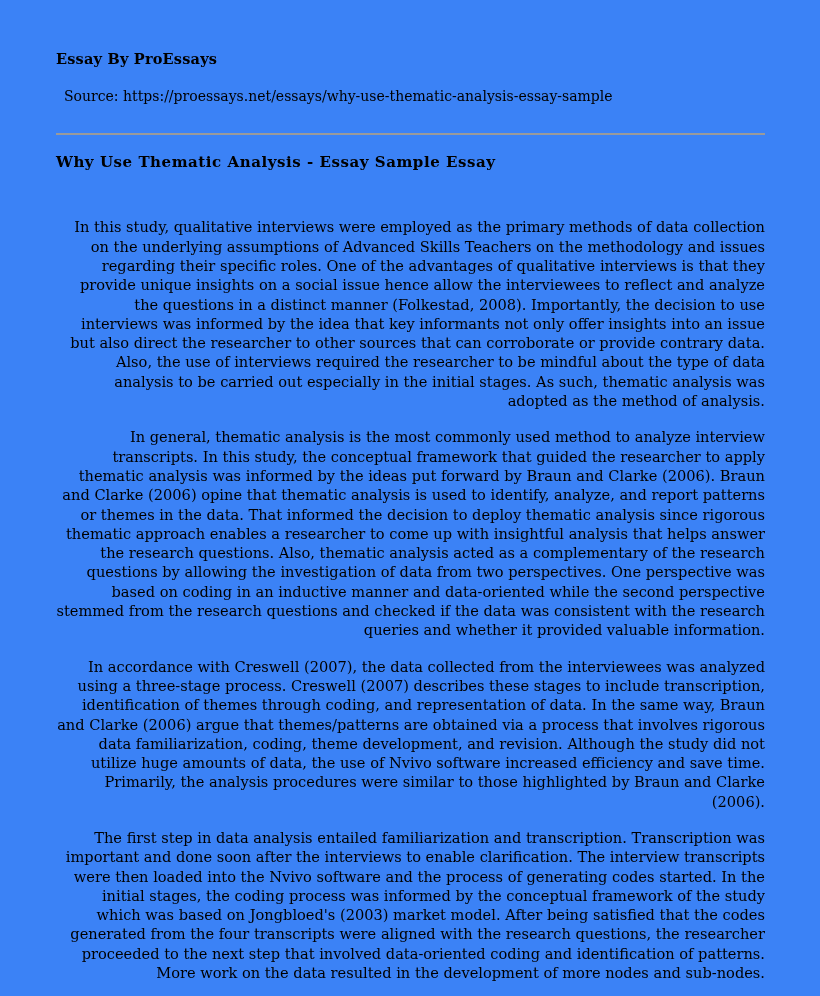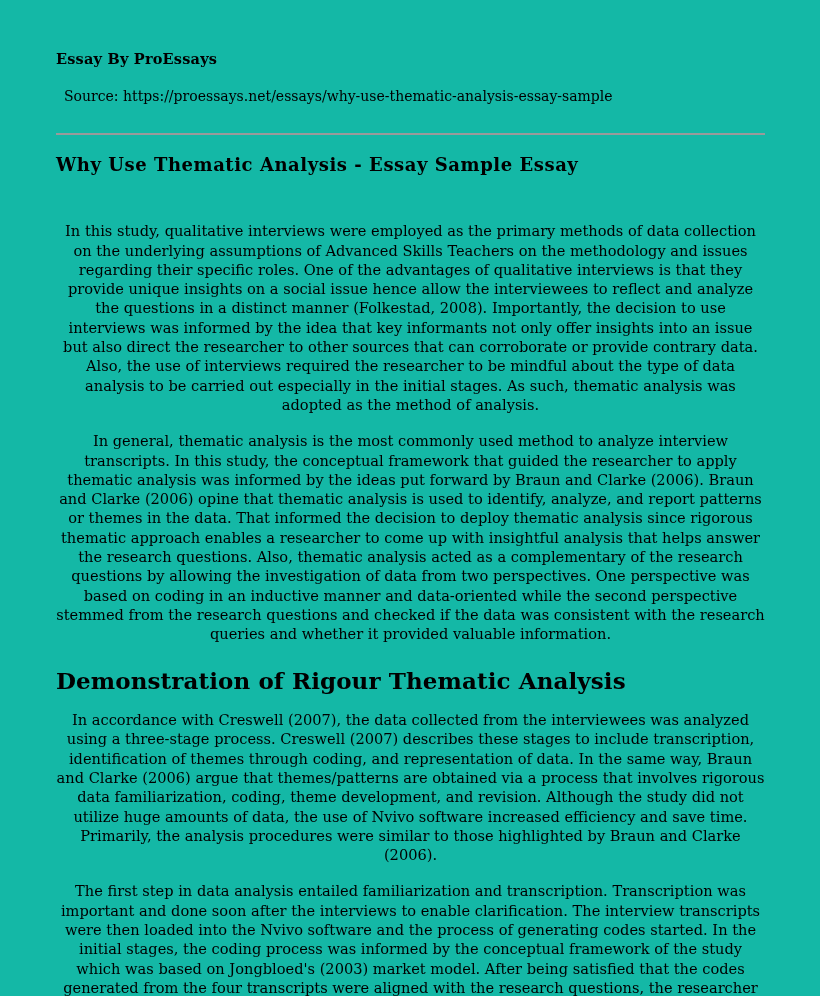--- a/index.html
+++ b/index.html
@@ -13,21 +13,21 @@
     font-family: "DejaVu Serif", "Liberation Serif", serif;
     color: #000000;
     overflow: hidden;
   }
   .page {
     position: relative;
     width: 820px;
     height: 996px;
     box-sizing: border-box;
     padding: 50px 55px 6px 56px;
-    background: #14b8a6;
+    background: #3b82f6;
   }
   .site-name {
     font-family: "DejaVu Serif", "Liberation Serif", serif;
     font-size: 14.5px;
     font-weight: bold;
     letter-spacing: 0.2px;
     line-height: 1.2;
     margin: 0 0 21px 0;
   }
   .source-line {
@@ -40,42 +40,42 @@
   }
   .rule {
     height: 0;
     border: 0;
     border-top: 2px solid #9a9a9a;
     width: 709px;
     margin: 0 0 18px 0;
   }
   .doc-title {
     font-family: "DejaVu Serif", "Liberation Serif", serif;
-    font-size: 18px;
+    font-size: 15px;
     font-weight: bold;
     letter-spacing: 0.55px;
     line-height: 1.3;
     margin: 0 0 45px 0;
   }
   h1.section-heading {
     font-family: "DejaVu Serif", "Liberation Serif", serif;
     font-size: 23px;
     font-weight: bold;
     letter-spacing: 0.1px;
     line-height: 1.2;
     margin: 0 0 16px 0;
   }
   h1.section-heading.second {
     margin-top: 23px;
   }
   p.body-text {
     font-family: "DejaVu Serif", "Liberation Serif", serif;
     font-size: 14.6px;
     line-height: 19.3px;
-    text-align: center;
+    text-align: right;
     margin: 0 0 17px 0;
     max-width: 712px;
   }
   p.body-text:last-child {
     margin-bottom: 0;
   }
 </style>
 </head>
 <body>
 
@@ -87,19 +87,18 @@
 
   <hr class="rule">
 
   <div class="doc-title">Why Use Thematic Analysis - Essay Sample Essay</div>
 
 
   <p class="body-text">In this study, qualitative interviews were employed as the primary methods of data collection on the underlying assumptions of Advanced Skills Teachers on the methodology and issues regarding their specific roles. One of the advantages of qualitative interviews is that they provide unique insights on a social issue hence allow the interviewees to reflect and analyze the questions in a distinct manner (Folkestad, 2008). Importantly, the decision to use interviews was informed by the idea that key informants not only offer insights into an issue but also direct the researcher to other sources that can corroborate or provide contrary data. Also, the use of interviews required the researcher to be mindful about the type of data analysis to be carried out especially in the initial stages. As such, thematic analysis was adopted as the method of analysis.</p>
 
   <p class="body-text">In general, thematic analysis is the most commonly used method to analyze interview transcripts. In this study, the conceptual framework that guided the researcher to apply thematic analysis was informed by the ideas put forward by Braun and Clarke (2006). Braun and Clarke (2006) opine that thematic analysis is used to identify, analyze, and report patterns or themes in the data. That informed the decision to deploy thematic analysis since rigorous thematic approach enables a researcher to come up with insightful analysis that helps answer the research questions. Also, thematic analysis acted as a complementary of the research questions by allowing the investigation of data from two perspectives. One perspective was based on coding in an inductive manner and data-oriented while the second perspective stemmed from the research questions and checked if the data was consistent with the research queries and whether it provided valuable information.</p>
 
-  <h1 class="section-heading second">Demonstration of Rigour Thematic Analysis</h1>
 
   <p class="body-text">In accordance with Creswell (2007), the data collected from the interviewees was analyzed using a three-stage process. Creswell (2007) describes these stages to include transcription, identification of themes through coding, and representation of data. In the same way, Braun and Clarke (2006) argue that themes/patterns are obtained via a process that involves rigorous data familiarization, coding, theme development, and revision. Although the study did not utilize huge amounts of data, the use of Nvivo software increased efficiency and save time. Primarily, the analysis procedures were similar to those highlighted by Braun and Clarke (2006).</p>
 
   <p class="body-text">The first step in data analysis entailed familiarization and transcription. Transcription was important and done soon after the interviews to enable clarification. The interview transcripts were then loaded into the Nvivo software and the process of generating codes started. In the initial stages, the coding process was informed by the conceptual framework of the study which was based on Jongbloed's (2003) market model. After being satisfied that the codes generated from the four transcripts were aligned with the research questions, the researcher proceeded to the next step that involved data-oriented coding and identification of patterns. More work on the data resulted in the development of more nodes and sub-nodes.</p>
 
 </div>
 
 </body></html>

